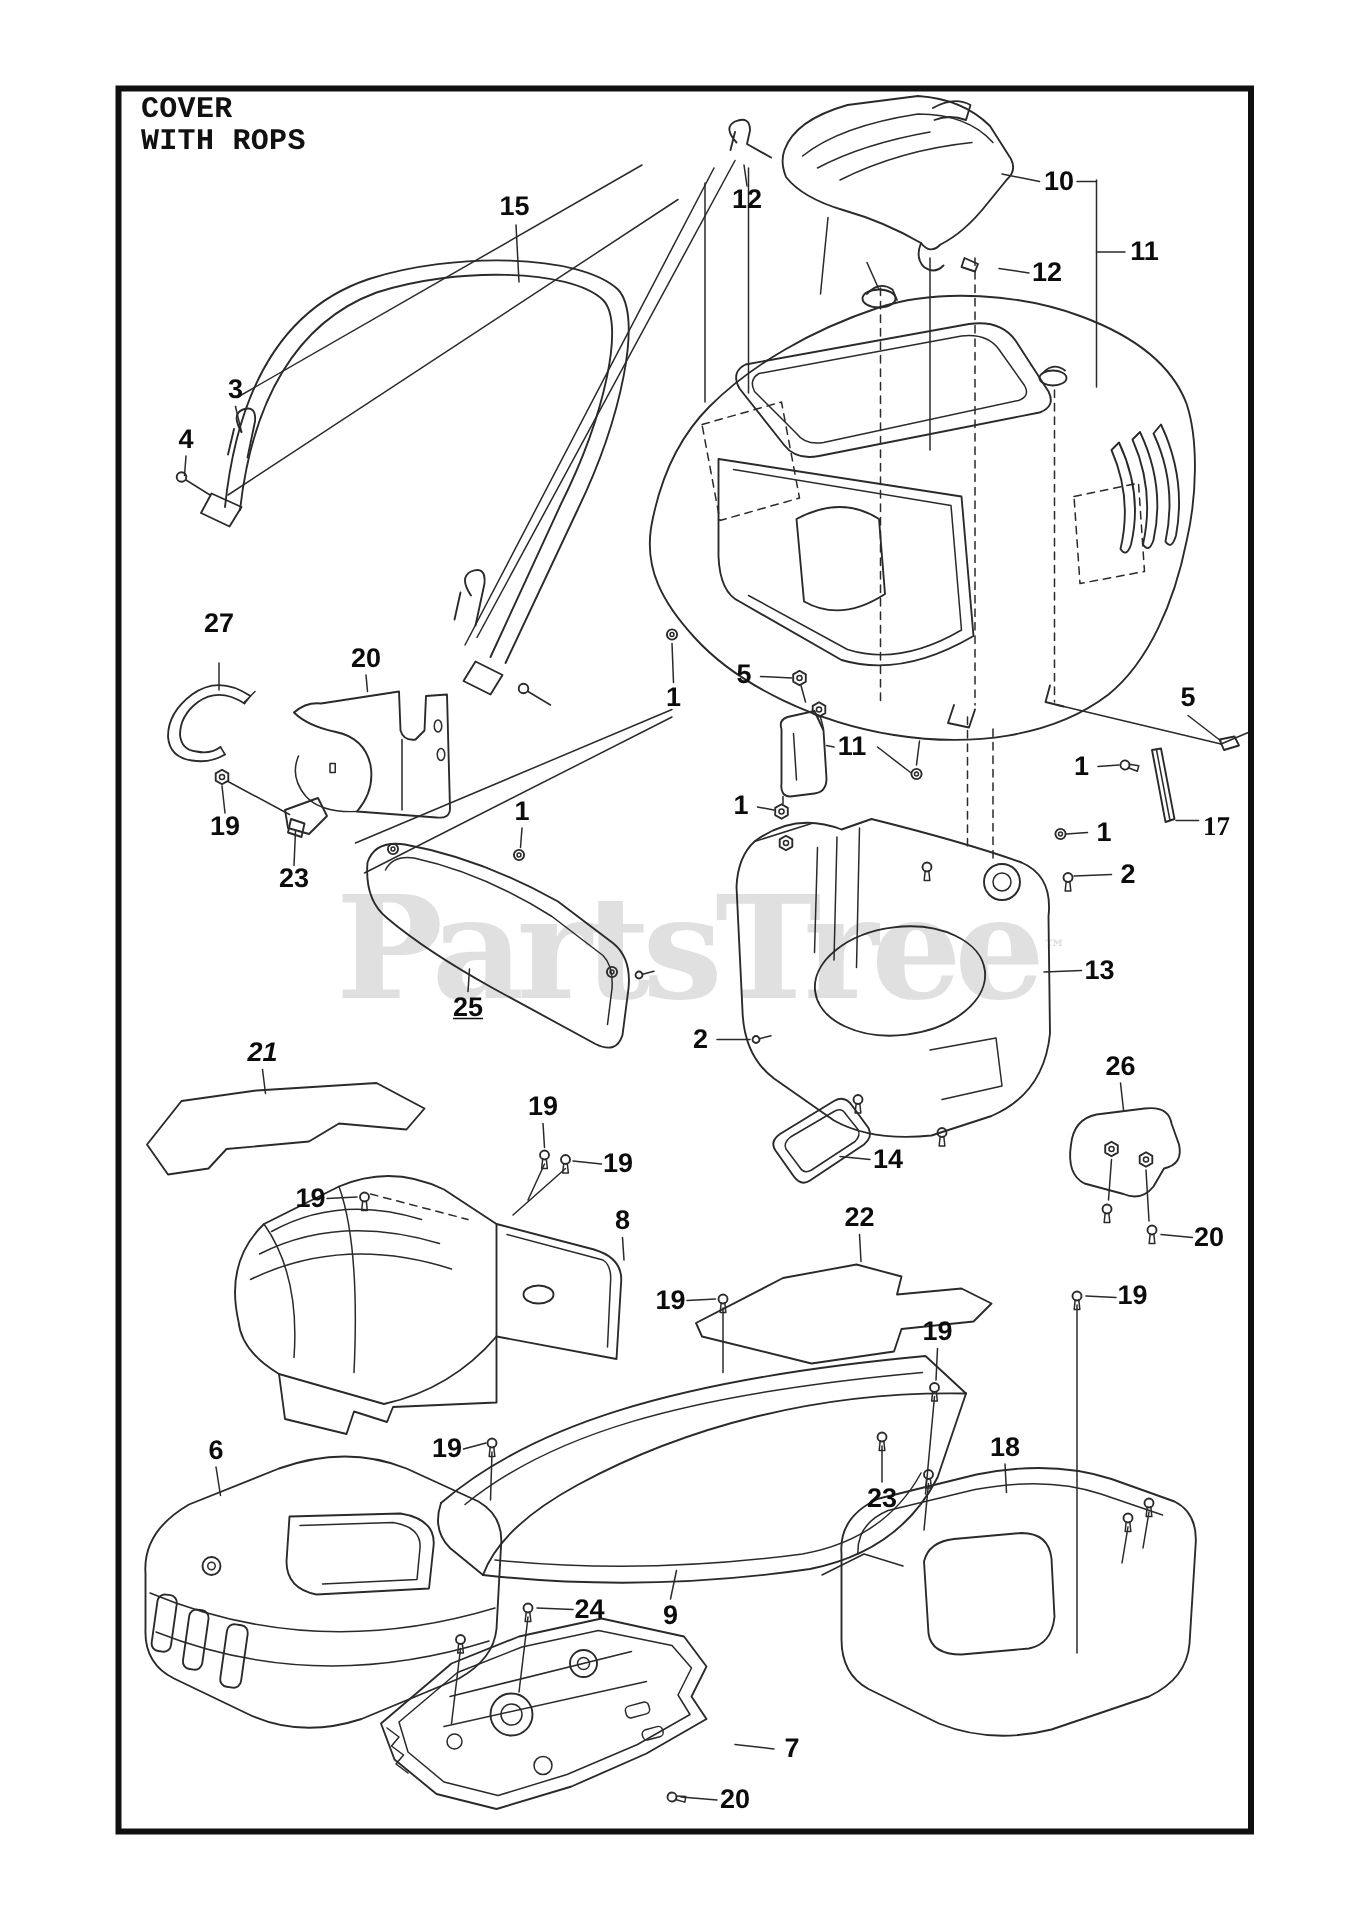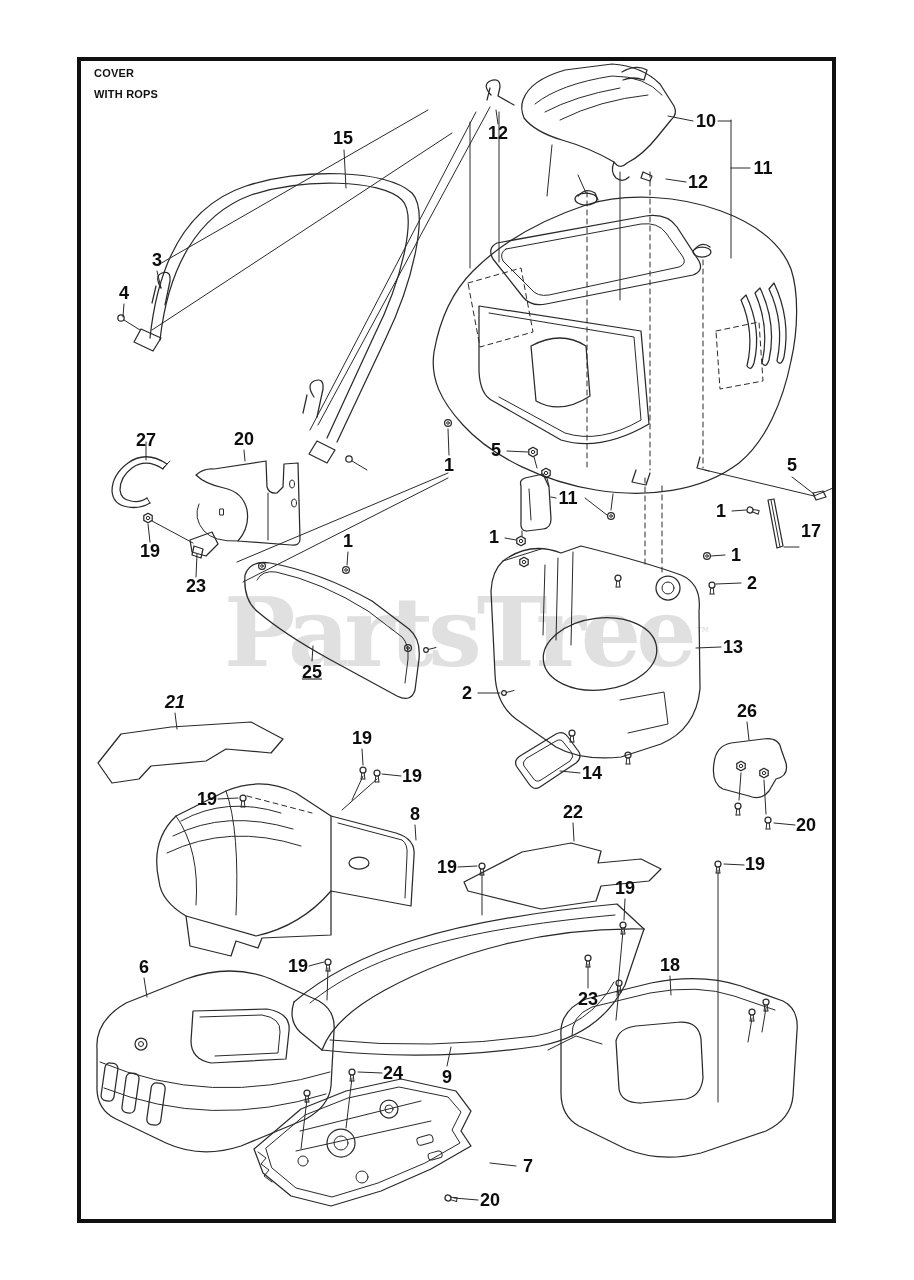--- a/index.html
+++ b/index.html
@@ -1,21 +1,21 @@
 <!DOCTYPE html>
 <html><head>
 <meta charset="utf-8">
 <style>
   html,body{margin:0;padding:0;background:#fff;}
   #stage{position:relative;width:914px;height:1280px;background:#ffffff;overflow:hidden;
          font-family:"Liberation Sans",sans-serif;}
   .frame{position:absolute;left:77px;top:57px;width:759px;height:1166px;
          box-sizing:border-box;border:4px solid #101010;pointer-events:none;z-index:6;}
   .title{position:absolute;left:94px;top:63px;z-index:7;color:#111;
-         font-weight:bold;font-size:11px;line-height:21px;letter-spacing:.2px;}
+         font-weight:bold;font-size:20px;line-height:21px;letter-spacing:.2px;font-family:Liberation Mono, monospace;}
   .watermark{position:absolute;left:224px;top:585px;z-index:1;white-space:nowrap;
          font-family:"DejaVu Serif",serif;font-weight:bold;font-size:95px;line-height:1;
          letter-spacing:-5px;user-select:none;}
   .watermark .tm{font-size:15px;vertical-align:28px;letter-spacing:0;margin-left:4px;}
   svg.art{position:absolute;left:0;top:0;z-index:2;}
   svg.art *{vector-effect:none;}
   .ln{stroke:#2a2a2a;stroke-width:1.25;fill:none;stroke-linecap:round;stroke-linejoin:round;}
   .dash{stroke-dasharray:5 4;}
   .thin{stroke-width:1;}
   #callout-layer{position:absolute;left:0;top:0;width:100%;height:100%;z-index:5;pointer-events:none;padding-left:47px;}
@@ -364,32 +364,32 @@
   </svg>
 
   <div id="callout-layer">
       <span class="callout" style="left: 343px; top: 138px;">15</span>
       <span class="callout" style="left: 498px; top: 133px;">12</span>
       <span class="callout" style="left: 706px; top: 121px; text-align: right;">10</span>
       <span class="callout" style="left: 763px; top: 168px;">11</span>
       <span class="callout" style="left: 698px; top: 182px;">12</span>
       <span class="callout" style="left: 157px; top: 260px;">3</span>
       <span class="callout" style="left: 124px; top: 293px;">4</span>
-      <span class="callout" style="left: 146px; top: 440px;">27</span>
+      <span class="callout" style="left: 146px; top: 416px;">27</span>
       <span class="callout" style="left: 244px; top: 439px;">20</span>
       <span class="callout" style="left: 150px; top: 551px;">19</span>
       <span class="callout" style="left: 196px; top: 586px;">23</span>
       <span class="callout" style="left: 449px; top: 465px;">1</span>
       <span class="callout" style="left: 496px; top: 450px;">5</span>
       <span class="callout" style="left: 568px; top: 498px;">11</span>
       <span class="callout" style="left: 494px; top: 537px;">1</span>
       <span class="callout" style="left: 348px; top: 541px;">1</span>
       <span class="callout" style="left: 792px; top: 465px;">5</span>
       <span class="callout" style="left: 721px; top: 511px;">1</span>
-      <span class="callout" style="left: 811px; top: 531px;">17</span>
+      <span class="callout" style="left: 811px; top: 551px; font-family: Liberation Serif, serif;">17</span>
       <span class="callout" style="left: 736px; top: 555px;">1</span>
       <span class="callout" style="left: 752px; top: 583px;">2</span>
       <span class="callout" style="left: 733px; top: 647px;">13</span>
       <span class="callout" style="left: 312px; top: 672px; text-decoration: underline;">25</span>
       <span class="callout" style="left: 467px; top: 693px;">2</span>
       <span class="callout" style="left: 175px; top: 702px; font-style: italic;">21</span>
       <span class="callout" style="left: 592px; top: 773px;">14</span>
       <span class="callout" style="left: 362px; top: 738px;">19</span>
       <span class="callout" style="left: 412px; top: 776px;">19</span>
       <span class="callout" style="left: 207px; top: 799px;">19</span>

